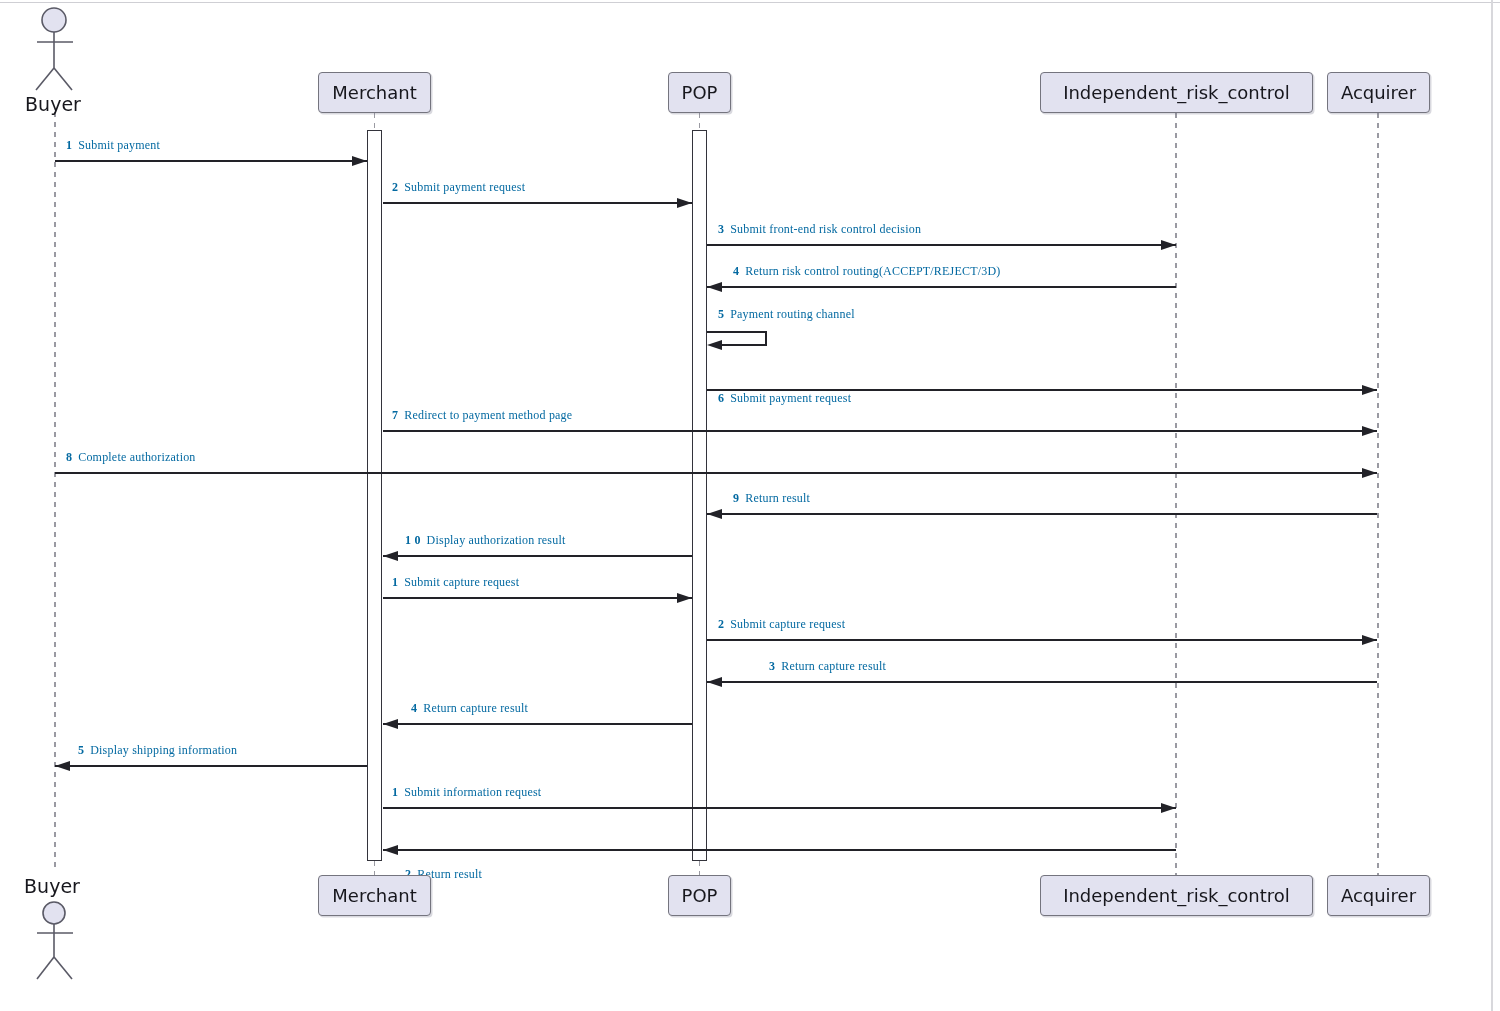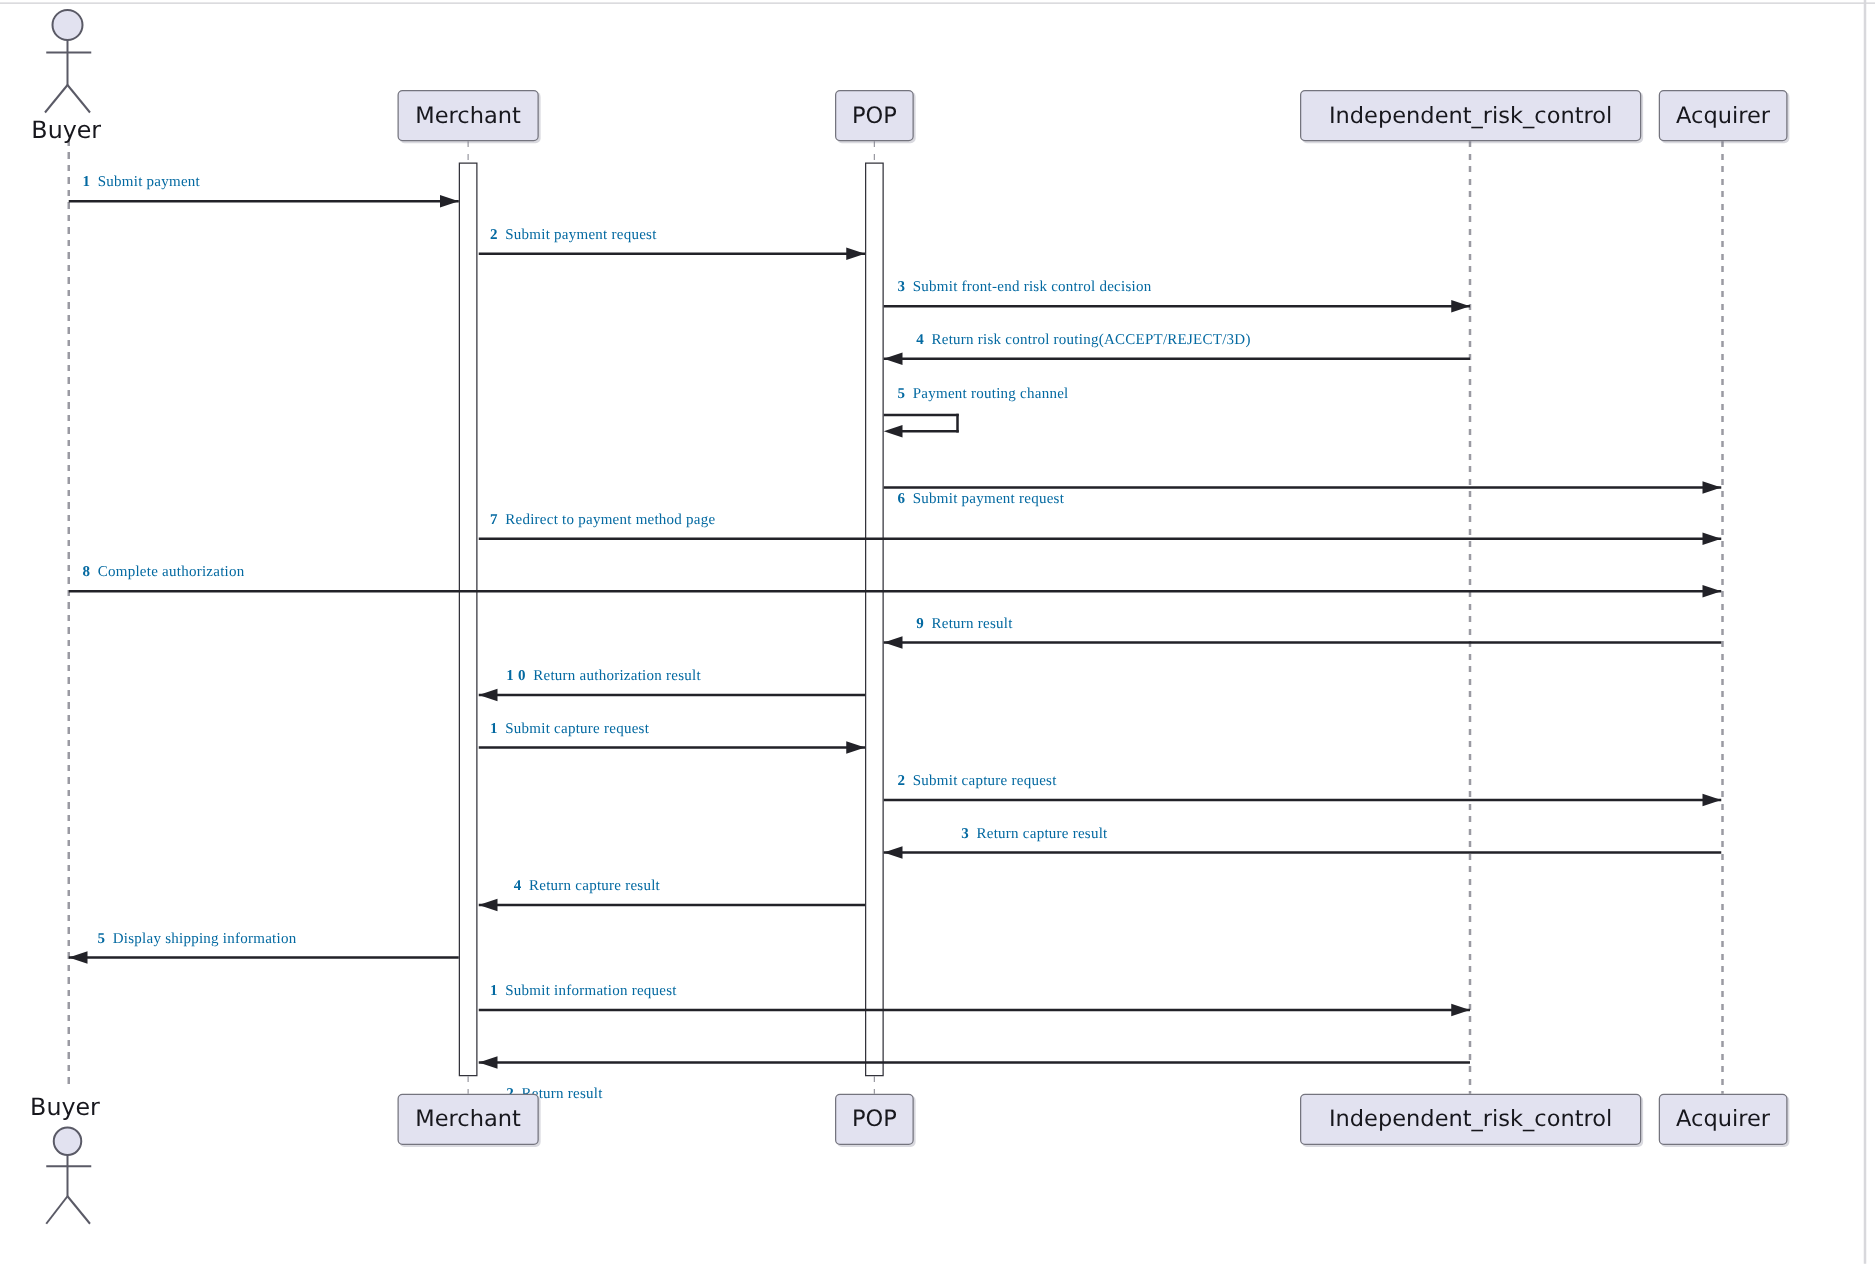--- a/index.html
+++ b/index.html
@@ -100,21 +100,21 @@
       <div class="ah ah-r" style="left: 1362px; top: 384.5px;"></div>
       <div class="msg-label" style="left: 392px; top: 408px;"><span class="msg-num">7</span><span class="msg-text">Redirect to payment method page</span></div>
       <div class="mline" style="left: 383px; top: 430.2px; width: 994px;"></div>
       <div class="ah ah-r" style="left: 1362px; top: 425.5px;"></div>
       <div class="msg-label" style="left: 66px; top: 450px;"><span class="msg-num">8</span><span class="msg-text">Complete authorization</span></div>
       <div class="mline" style="left: 55px; top: 472.2px; width: 1322px;"></div>
       <div class="ah ah-r" style="left: 1362px; top: 467.5px;"></div>
       <div class="msg-label" style="left: 733px; top: 491px;"><span class="msg-num">9</span><span class="msg-text">Return result</span></div>
       <div class="mline" style="left: 707px; top: 513.2px; width: 670px;"></div>
       <div class="ah ah-l" style="left: 707px; top: 508.5px;"></div>
-      <div class="msg-label" style="left: 405px; top: 533px;"><span class="msg-num">1 0</span><span class="msg-text">Return authorization result</span></div>
+      <div class="msg-label" style="left: 405px; top: 533px;"><span class="msg-num">1 0</span><span class="msg-text">Display authorization result</span></div>
       <div class="mline" style="left: 383px; top: 555.2px; width: 309px;"></div>
       <div class="ah ah-l" style="left: 383px; top: 550.5px;"></div>
       <div class="msg-label" style="left: 392px; top: 575px;"><span class="msg-num">1</span><span class="msg-text">Submit capture request</span></div>
       <div class="mline" style="left: 383px; top: 597.2px; width: 309px;"></div>
       <div class="ah ah-r" style="left: 677px; top: 592.5px;"></div>
       <div class="msg-label" style="left: 718px; top: 617px;"><span class="msg-num">2</span><span class="msg-text">Submit capture request</span></div>
       <div class="mline" style="left: 707px; top: 639.2px; width: 670px;"></div>
       <div class="ah ah-r" style="left: 1362px; top: 634.5px;"></div>
       <div class="msg-label" style="left: 733px; top: 659px; margin-left: 36px;"><span class="msg-num">3</span><span class="msg-text">Return capture result</span></div>
       <div class="mline" style="left: 707px; top: 681.2px; width: 670px;"></div>

